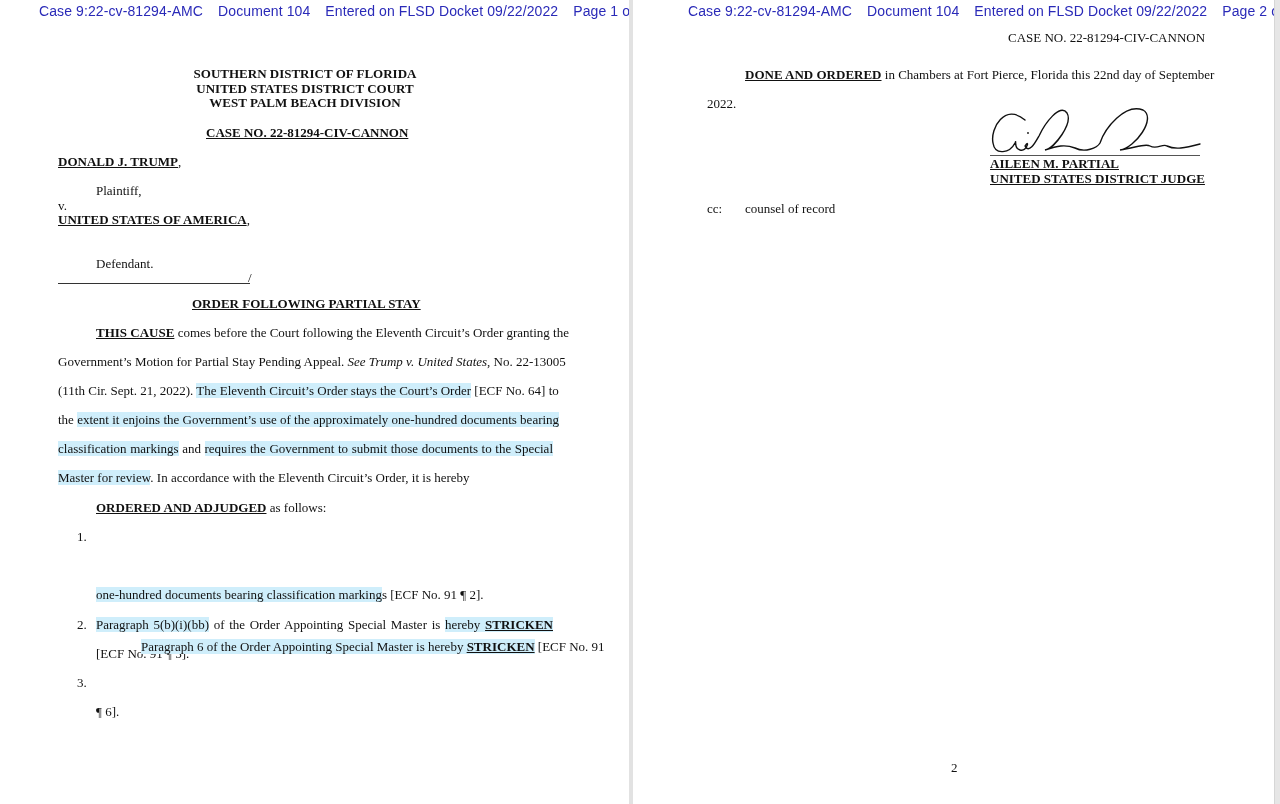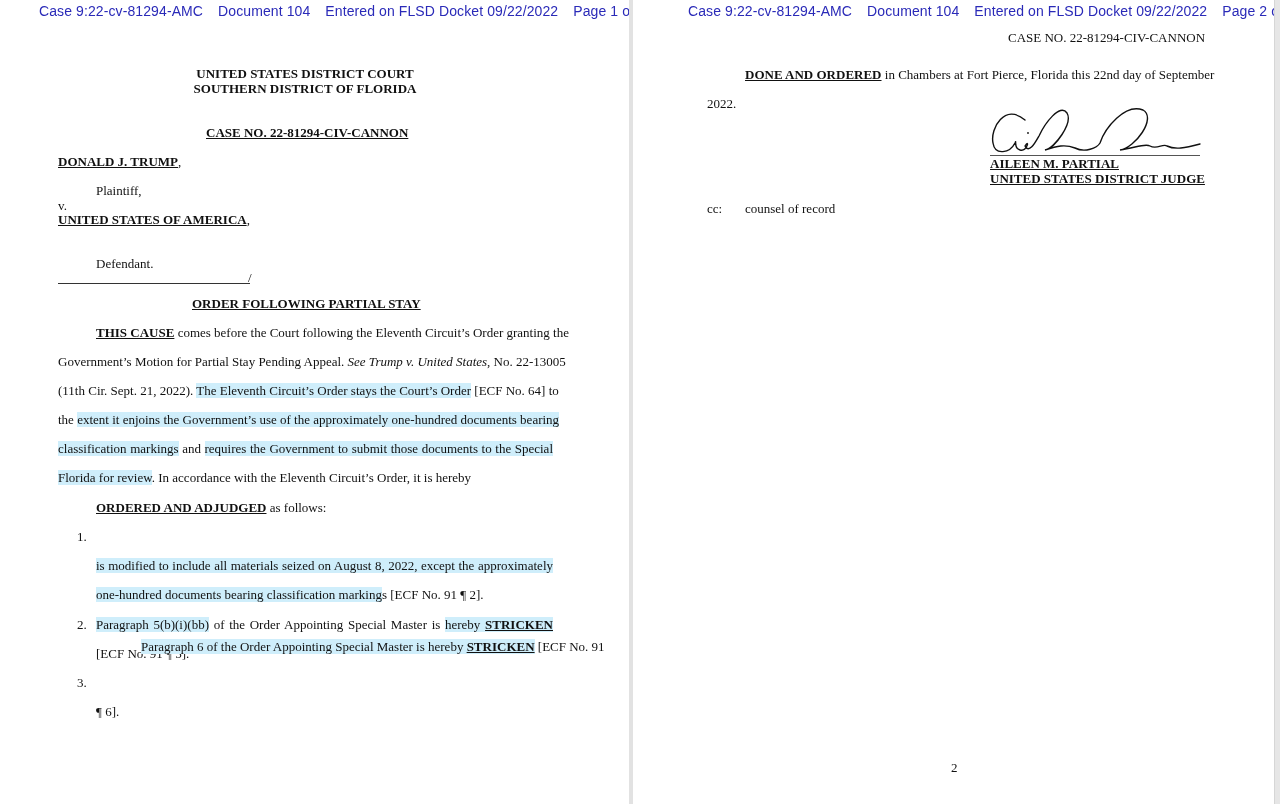--- a/index.html
+++ b/index.html
@@ -61,22 +61,23 @@
 
 <div id="page1" class="page">
   <div class="stamp" style="left:39px;">
     <span>Case 9:22-cv-81294-AMC</span>
     <span>Document 104</span>
     <span>Entered on FLSD Docket 09/22/2022</span>
     <span>Page 1 of 2</span>
   </div>
 
   <div class="court-head">
+    <div>SOUTHERN DISTRICT OF FLORIDA</div>
     <div>UNITED STATES DISTRICT COURT</div>
-    <div>SOUTHERN DISTRICT OF FLORIDA</div>
+    <div>WEST PALM BEACH DIVISION</div>
   </div>
 
   <div class="abs b" style="left:206px; top:125px;">CASE NO. 22-81294-CIV-CANNON</div>
 
   <div class="abs" style="left:58px; top:154px;">
     <span class="b">DONALD J. TRUMP</span><span>,</span>
   </div>
   <div class="abs" style="left:96px; top:183px;">Plaintiff,</div>
   <div class="abs" style="left:58px; top:198px;">v.</div>
   <div class="abs" style="left:58px; top:212px;">
@@ -97,31 +98,28 @@
   <div class="para-line" style="top:383px;">
     <span>(11th Cir. Sept. 21, 2022).  </span><span class="hl">The Eleventh Circuit’s Order stays the Court’s Order</span><span> [ECF No. 64] to</span>
   </div>
   <div class="para-line" style="top:412px;">
     <span>the </span><span class="hl">extent it enjoins the Government’s use of the approximately one-hundred documents bearing</span>
   </div>
   <div class="para-line" style="top:441px;">
     <span class="hl">classification markings</span><span> and </span><span class="hl">requires the Government to submit those documents to the Special</span>
   </div>
   <div class="para-line last" style="top:470px;">
-    <span class="hl">Florida for review</span><span>.  In accordance with the Eleventh Circuit’s Order, it is hereby</span>
+    <span class="hl">Master for review</span><span>.  In accordance with the Eleventh Circuit’s Order, it is hereby</span>
   </div>
 
   <div class="abs" style="left:96px; top:500px;">
     <span class="b">ORDERED AND ADJUDGED</span><span> as follows:</span>
   </div>
 
   <div class="num" style="top:529px;">1.</div>
-  <div class="item-line" style="top:558px;">
-    <span class="hl">is modified to include all materials seized on August 8, 2022, except the approximately</span>
-  </div>
   <div class="item-line last" style="top:587px;">
     <span class="hl">one-hundred documents bearing classification marking</span><span>s [ECF No. 91 ¶ 2].</span>
   </div>
 
   <div class="num" style="top:617px;">2.</div>
   <div class="item-line" style="top:617px;">
     <span class="hl">Paragraph 5(b)(i)(bb)</span><span> of the Order Appointing Special Master is </span><span class="hl">hereby </span><span class="b hl">STRICKEN</span>
   </div>
   <div class="item-line last" style="top:646px;">[ECF No. 91 ¶ 5].</div>
 

